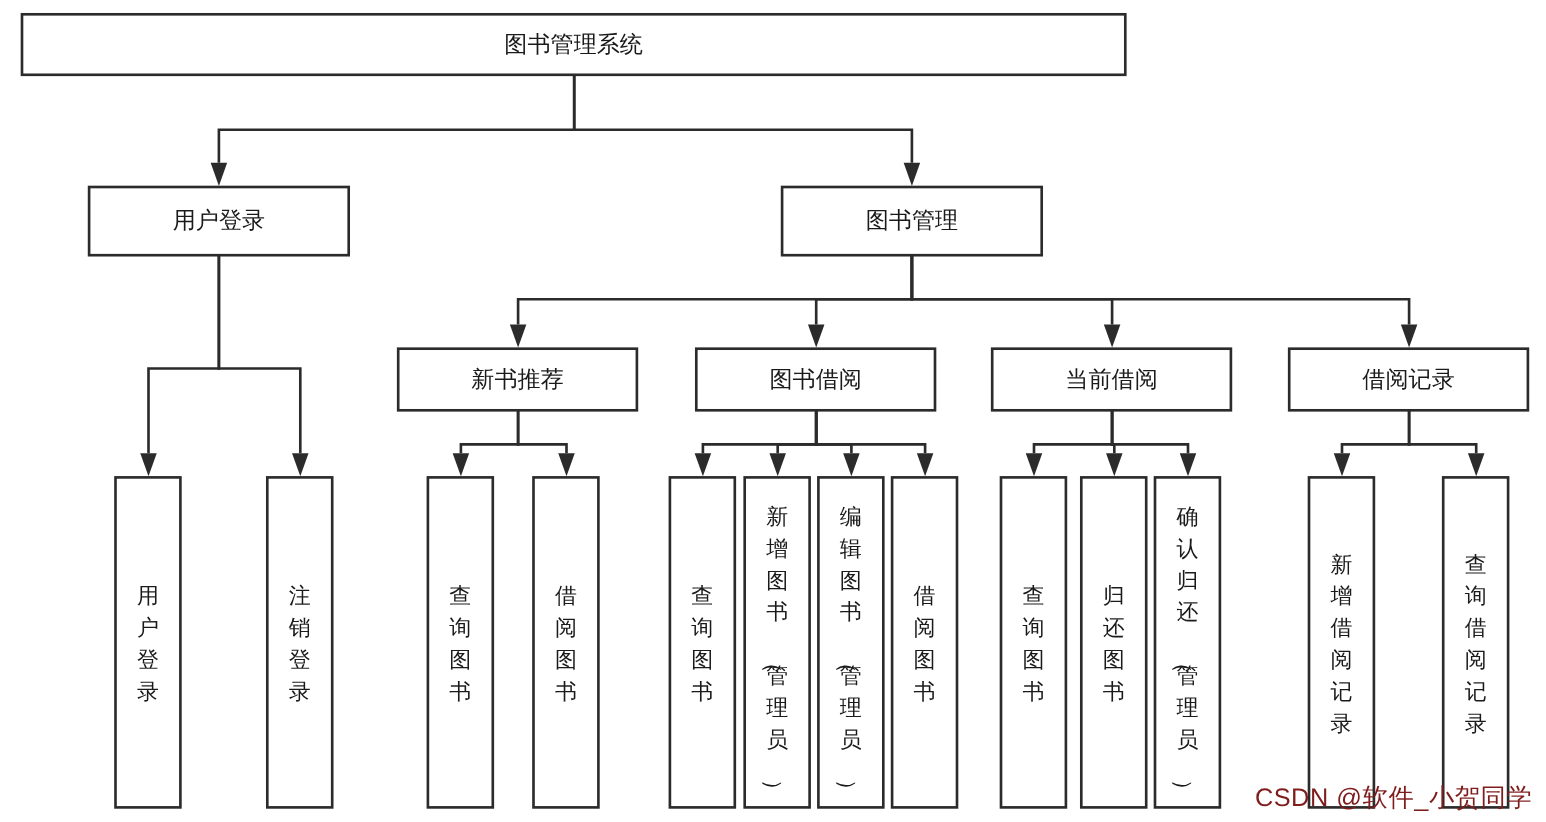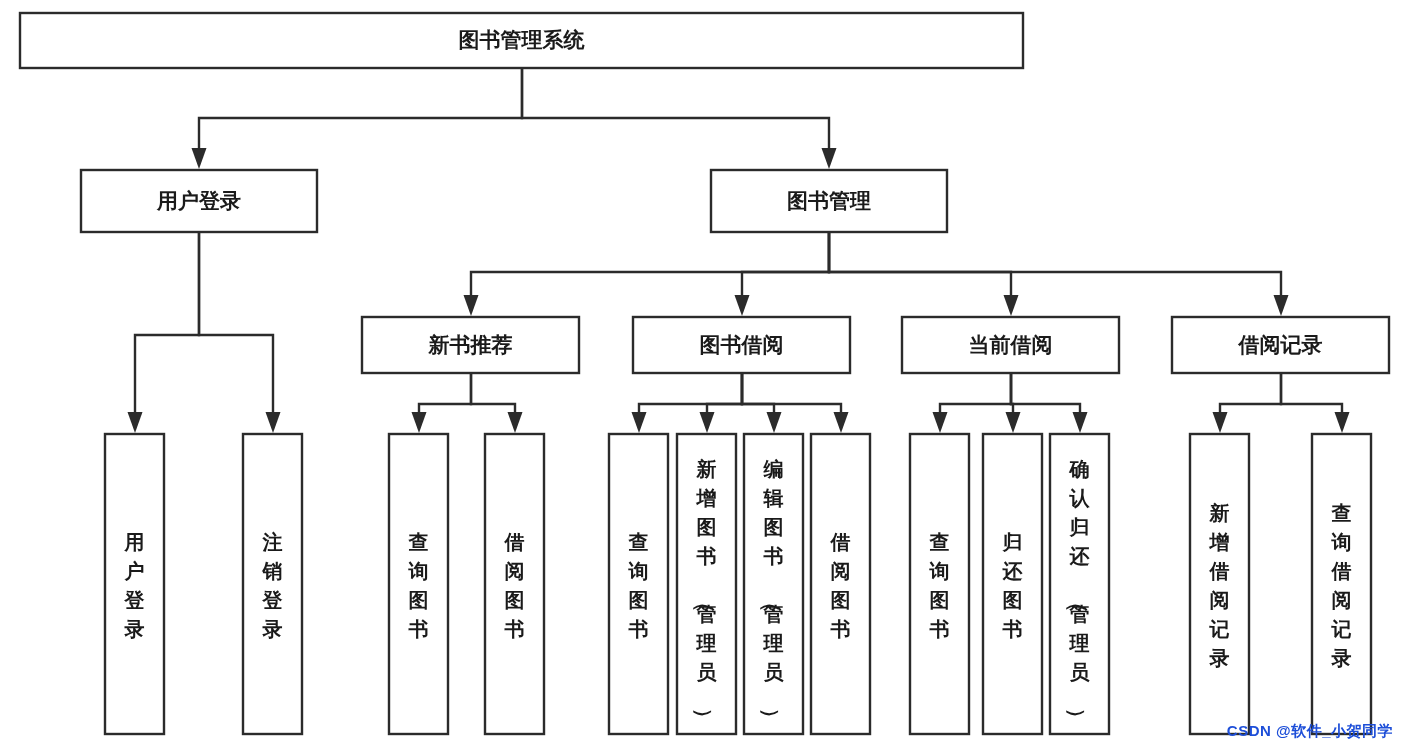--- a/index.html
+++ b/index.html
@@ -11,21 +11,20 @@
     width: 1405px;
     height: 747px;
     font-family: "Liberation Sans", "DejaVu Sans", sans-serif;
     overflow: hidden;
     position: relative;
   }
   #diagram-root {
     position: relative;
     width: 1405px;
     height: 747px;
-    font-weight: bold;
   }
   svg#tree-svg {
     position: absolute;
     top: 0;
     left: 0;
     width: 1405px;
     height: 747px;
   }
   .node-box {
     fill: #ffffff;
@@ -53,22 +52,22 @@
     font-family: "Liberation Sans", "DejaVu Sans", sans-serif;
     font-size: 20px;
     fill: #1a1a1a;
     text-anchor: middle;
   }
   .watermark {
     position: absolute;
     right: 12px;
     bottom: 6px;
     font-family: "Liberation Sans", "DejaVu Sans", sans-serif;
-    font-size: 15px;
-    color: #1d4ed8;
+    font-size: 23px;
+    color: #7f1d1d;
     letter-spacing: 0.5px;
     white-space: nowrap;
     user-select: none;
   }
 </style>
 </head>
 <body>
 
 <div id="diagram-root">
   <svg id="tree-svg" viewBox="0 0 1405 747">

